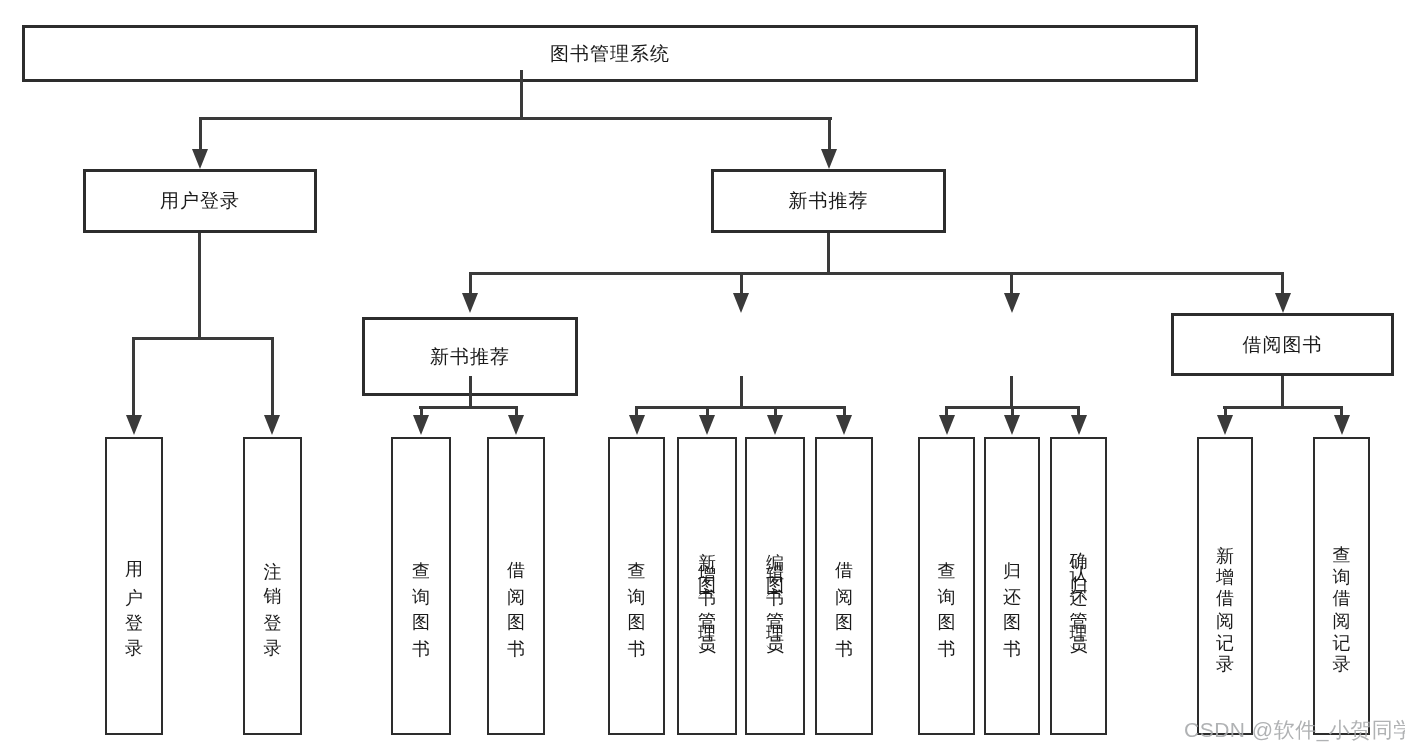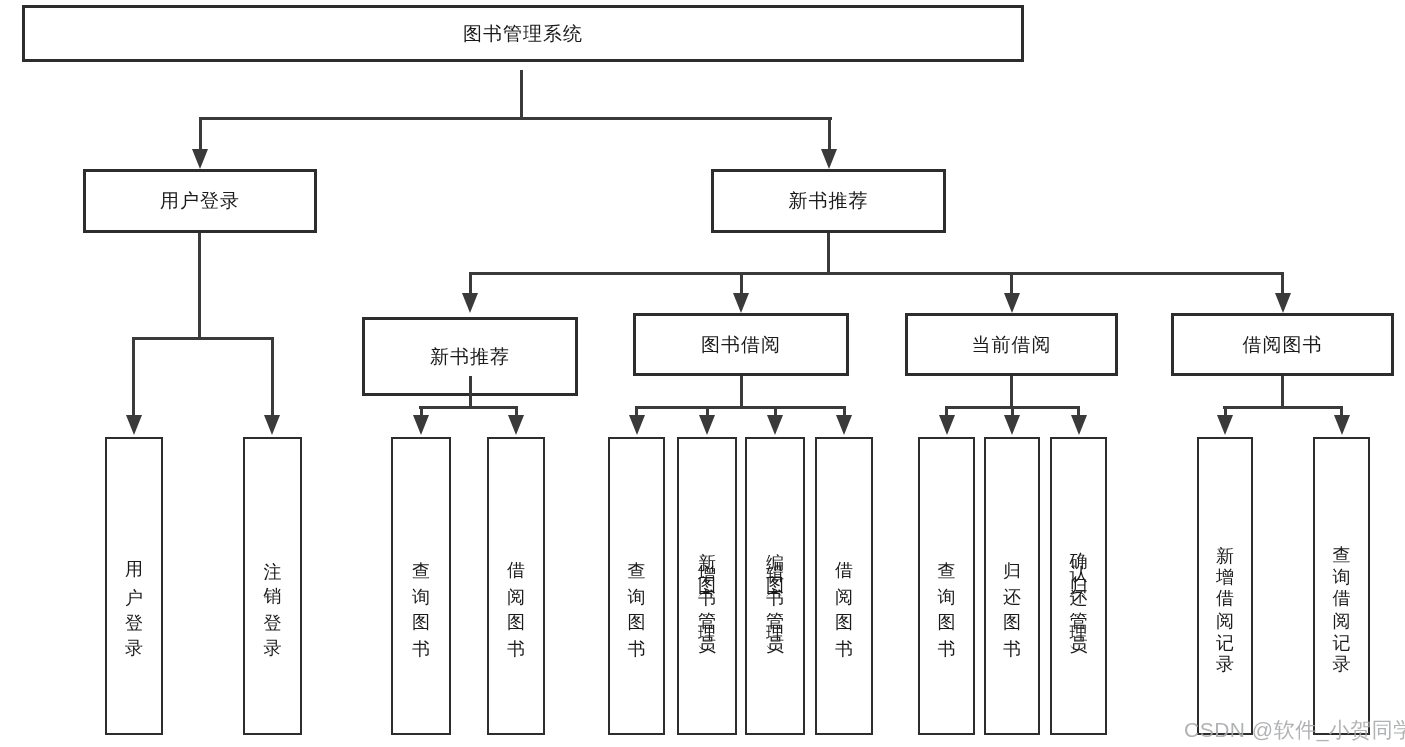--- a/index.html
+++ b/index.html
@@ -31,21 +31,21 @@
     position:absolute;left:1184px;top:716px;z-index:10;
     font-size:21px;color:#a8aaac;font-weight:500;letter-spacing:0.5px;
     opacity:0.9;white-space:nowrap;
   }
 </style>
 </head>
 <body>
 
 <div id="stage">
 
-  <div class="box h" style="left:22px;top:5px;width:1002px;height:57px">
+  <div class="box h" style="left:22px;top:25px;width:1176px;height:57px">
     <span>图书管理系统</span>
   </div>
 
   <div class="line" style="left:520px;top:70px;width:3px;height:47px"></div>
   <div class="line" style="left:199px;top:117px;width:633px;height:3px"></div>
   <div class="line" style="left:199px;top:117px;width:3px;height:32px"></div>
   <div class="arrow" style="left:192px;top:149px"></div>
   <div class="line" style="left:828px;top:117px;width:3px;height:32px"></div>
   <div class="arrow" style="left:821px;top:149px"></div>
 
@@ -69,26 +69,20 @@
   <div class="arrow" style="left:462px;top:293px"></div>
   <div class="line" style="left:740px;top:272px;width:3px;height:21px"></div>
   <div class="arrow" style="left:733px;top:293px"></div>
   <div class="line" style="left:1010px;top:272px;width:3px;height:21px"></div>
   <div class="arrow" style="left:1004px;top:293px"></div>
   <div class="line" style="left:1281px;top:272px;width:3px;height:21px"></div>
   <div class="arrow" style="left:1275px;top:293px"></div>
 
   <div class="box h" style="left:362px;top:317px;width:216px;height:79px">
     <span>新书推荐</span>
-  </div>
-  <div class="box h" style="left:633px;top:313px;width:216px;height:63px">
-    <span>图书借阅</span>
-  </div>
-  <div class="box h" style="left:905px;top:313px;width:213px;height:63px">
-    <span>当前借阅</span>
   </div>
   <div class="box h" style="left:1171px;top:313px;width:223px;height:63px">
     <span>借阅图书</span>
   </div>
 
   <div class="line" style="left:469px;top:376px;width:3px;height:30px"></div>
   <div class="line" style="left:419px;top:406px;width:99px;height:3px"></div>
   <div class="line" style="left:420px;top:406px;width:3px;height:9px"></div>
   <div class="arrow" style="left:413px;top:415px"></div>
   <div class="line" style="left:515px;top:406px;width:3px;height:9px"></div>

